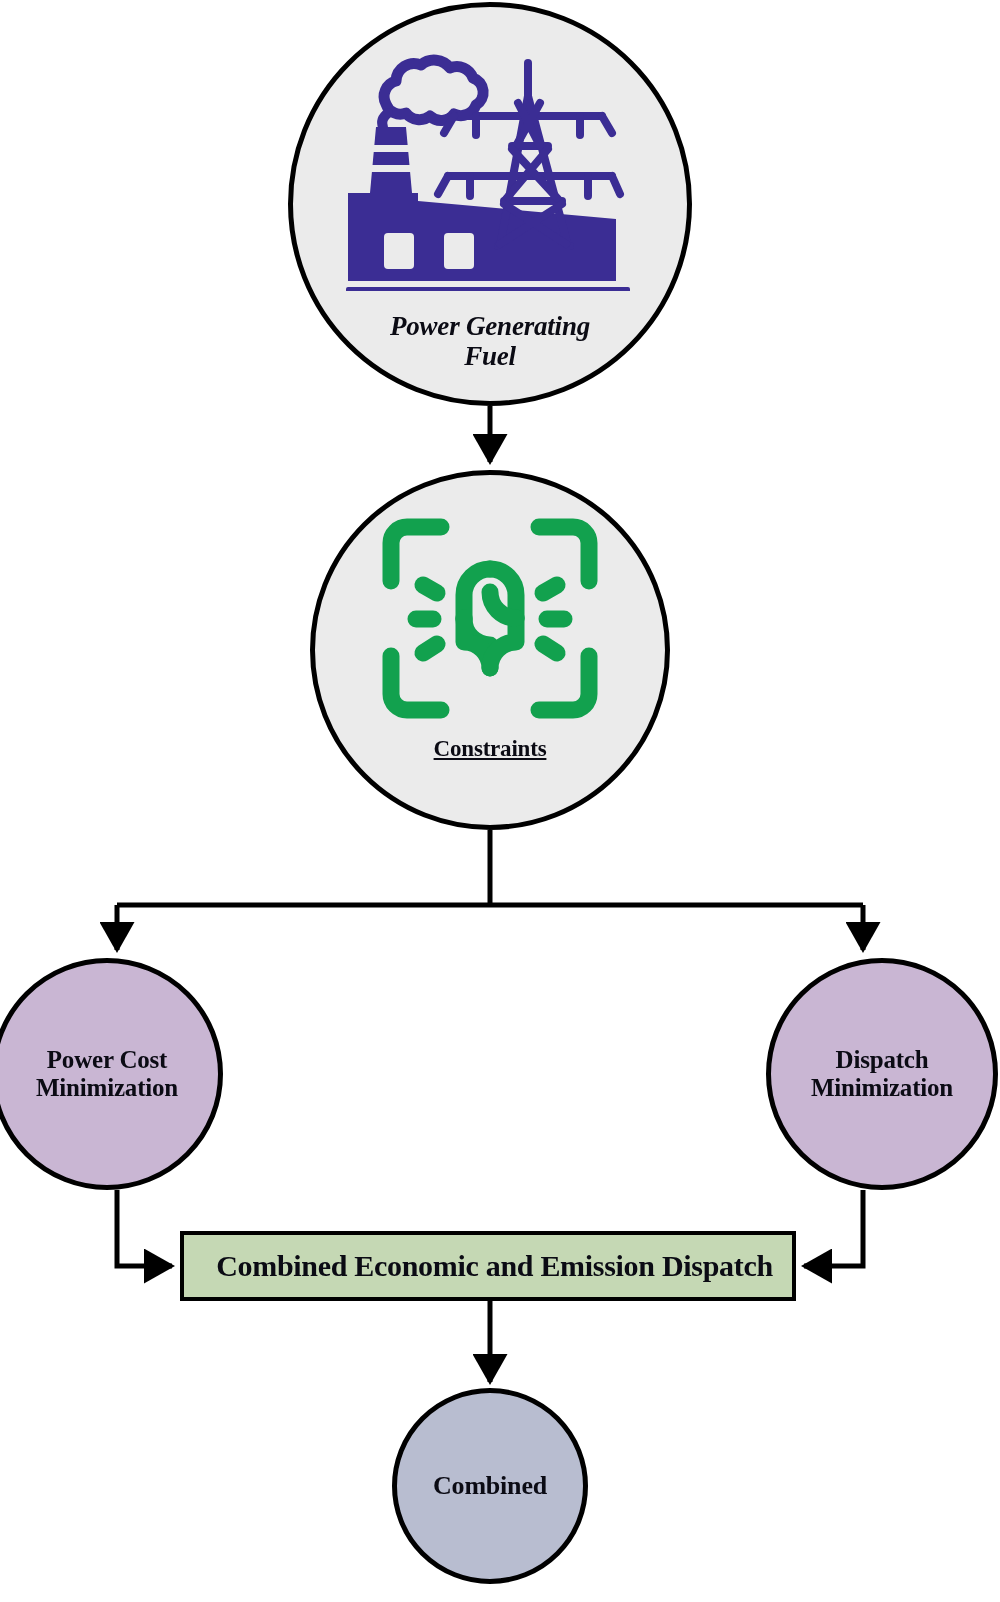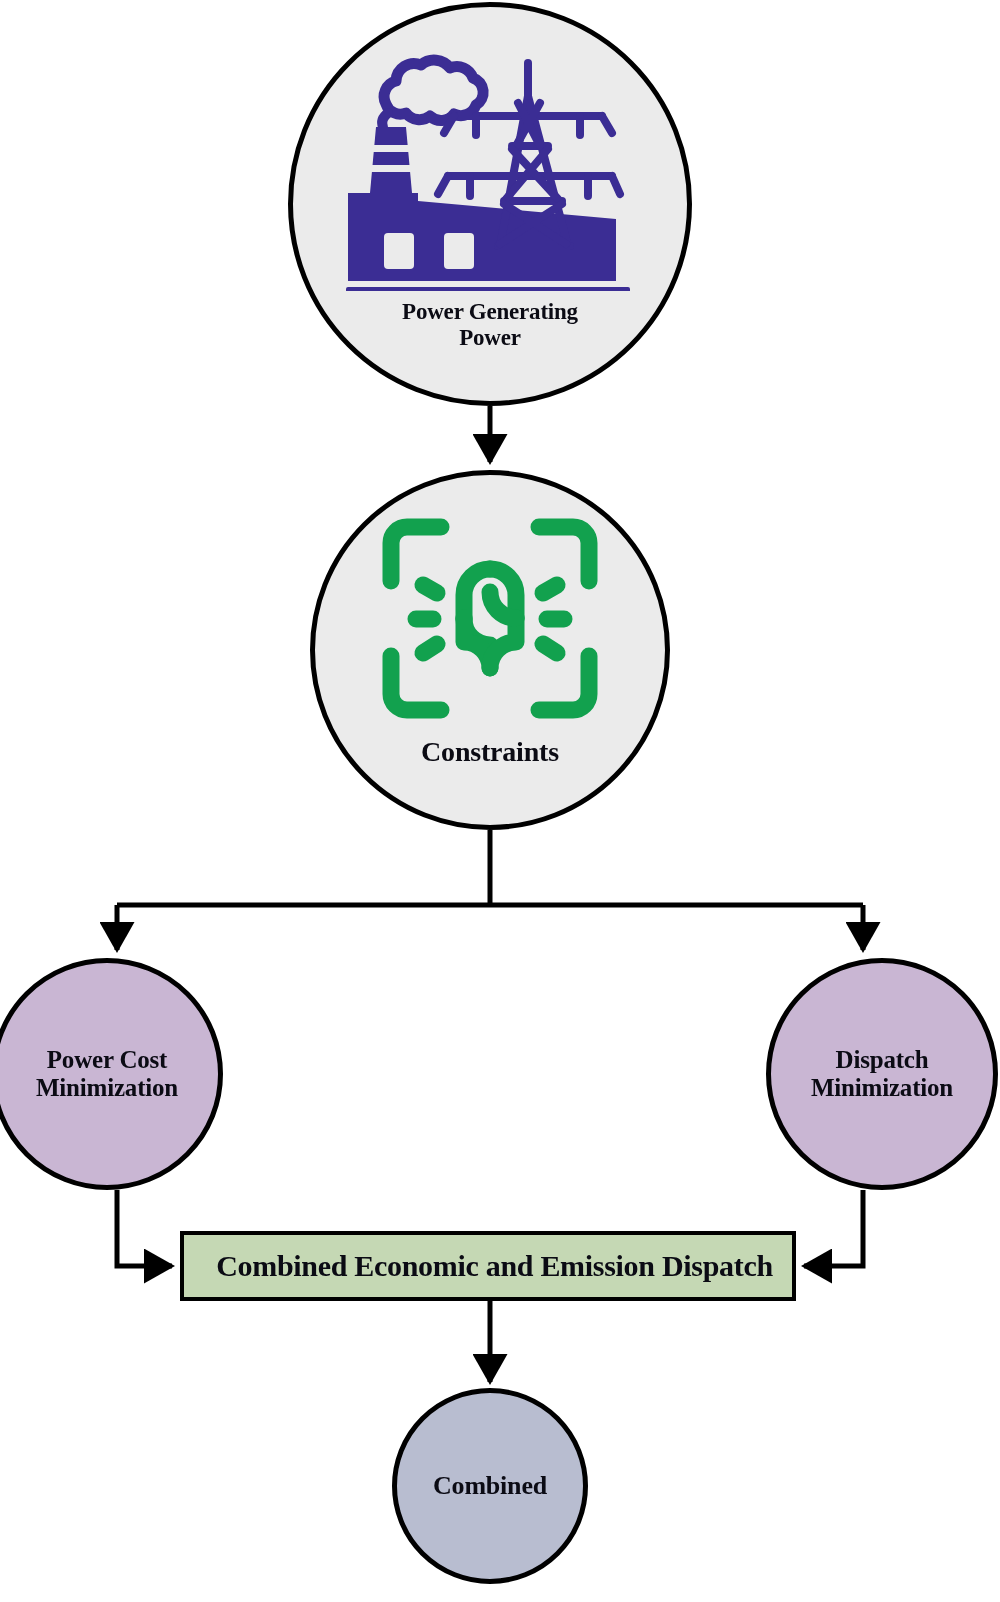--- a/index.html
+++ b/index.html
@@ -53,41 +53,43 @@
     width: 404px;
     height: 404px;
   }
   #node-power .icon-wrap {
     width: 300px;
     height: 250px;
     margin-top: 34px;
     position: relative;
   }
   #node-power .circle-label {
-    font-size: 23px;
-    margin-top: 8px;
+    font-size: 27px;
+    margin-top: 20px;
     width: 300px;
+    font-style: italic;
   }
   
   #node-constraints {
     left: 310px;
     top: 470px;
     width: 360px;
     height: 360px;
   }
   #node-constraints .icon-wrap {
     width: 230px;
     height: 215px;
     margin-top: 36px;
     position: relative;
   }
   #node-constraints .circle-label {
-    font-size: 28px;
+    font-size: 23px;
     margin-top: 10px;
     width: 300px;
+    text-decoration: underline;
   }
   
   .obj-circle {
     background: #c9b6d3;
     justify-content: center;
   }
   #node-fuel {
     left: -9px;
     top: 958px;
     width: 232px;
@@ -207,21 +209,21 @@
 
             <path d="M178,62 L200,105 M200,62 L176,105"></path>
             <path d="M172,108 L218,158 M208,108 L166,158"></path>
             <path d="M164,163 L226,203 M222,163 L160,203"></path>
           </g>
         </g>
       </svg>
     </div>
     <div class="circle-label">
       <span>Power Generating</span><br>
-      <span>Power</span>
+      <span>Fuel</span>
     </div>
   </div>
 
   <div class="node circle-node icon-circle" id="node-constraints">
     <div class="icon-wrap">
       <svg viewBox="0 0 230 215" width="230" height="215">
         <g fill="none" stroke="#12a14e" stroke-width="17" stroke-linecap="round" stroke-linejoin="round">
 
           <path d="M66,16 L32,16 A16,16 0 0 0 16,32 L16,70"></path>
           <path d="M164,16 L198,16 A16,16 0 0 1 214,32 L214,70"></path>

